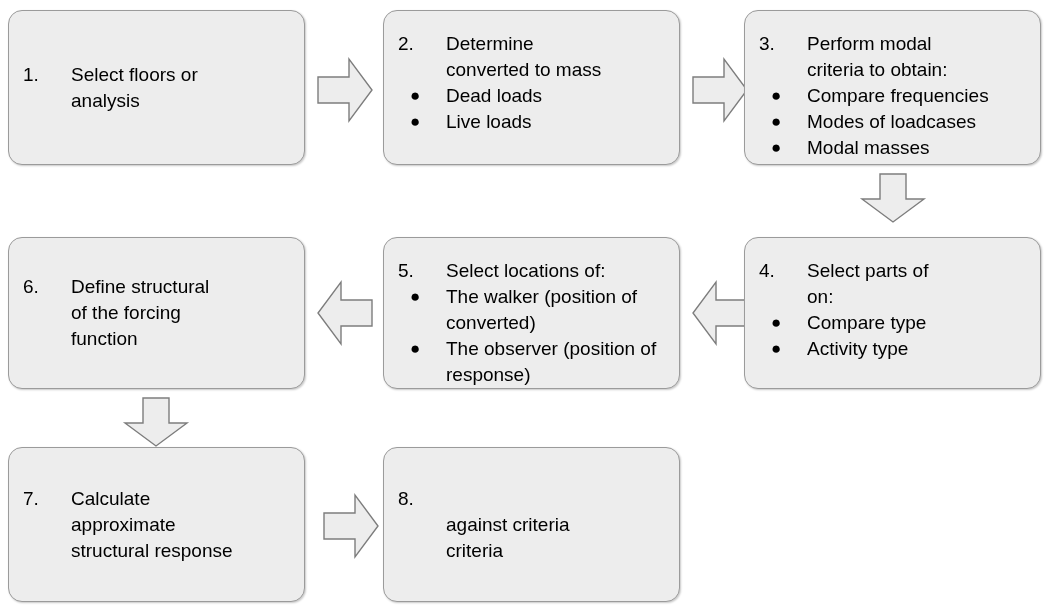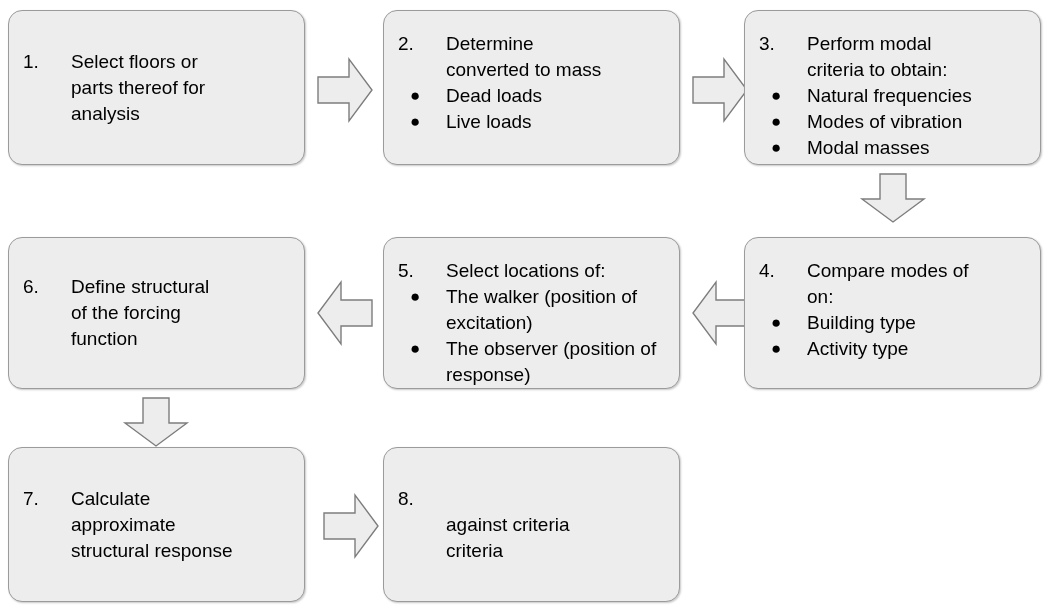--- a/index.html
+++ b/index.html
@@ -82,24 +82,20 @@
 
 <div id="canvas">
 
   <div class="pbox" style="left:8px; top:10px; width:297px; height:155px;">
     <div class="line">
       <span class="marker">1.</span>
       <span class="ltext">Select floors or</span>
     </div>
     <div class="line">
       <span class="marker"></span>
-      <span class="ltext">parts thereof for</span>
-    </div>
-    <div class="line">
-      <span class="marker"></span>
       <span class="ltext">analysis</span>
     </div>
   </div>
 
   <div class="arrow" style="left:316px; top:56px; width:58px; height:68px;">
     <svg width="58" height="68" viewBox="0 0 58 68">
       <polygon class="shape" points="2,21 33,21 33,3 56,34 33,65 33,47 2,47"></polygon>
     </svg>
   </div>
 
@@ -132,25 +128,25 @@
     <div class="line">
       <span class="marker">3.</span>
       <span class="ltext">Perform modal</span>
     </div>
     <div class="line">
       <span class="marker"></span>
       <span class="ltext">criteria to obtain:</span>
     </div>
     <div class="line">
       <span class="marker bullet">●</span>
-      <span class="ltext">Natural frequencies</span>
-    </div>
-    <div class="line">
-      <span class="marker bullet">●</span>
-      <span class="ltext">Modes of vibration</span>
+      <span class="ltext">Compare frequencies</span>
+    </div>
+    <div class="line">
+      <span class="marker bullet">●</span>
+      <span class="ltext">Modes of loadcases</span>
     </div>
     <div class="line">
       <span class="marker bullet">●</span>
       <span class="ltext">Modal masses</span>
     </div>
   </div>
 
   <div class="arrow" style="left:859px; top:172px; width:68px; height:52px;">
     <svg width="68" height="52" viewBox="0 0 68 52">
       <polygon class="shape" points="21,2 47,2 47,27 65,27 34,50 3,27 21,27"></polygon>
@@ -178,46 +174,46 @@
     </svg>
   </div>
 
   <div class="pbox top-align" style="left:383px; top:237px; width:297px; height:152px;">
     <div class="line">
       <span class="marker">5.</span>
       <span class="ltext">Select locations of:</span>
     </div>
     <div class="line">
       <span class="marker bullet">●</span>
-      <span class="ltext">The walker (position of excitation)</span>
+      <span class="ltext">The walker (position of converted)</span>
     </div>
     <div class="line">
       <span class="marker bullet">●</span>
       <span class="ltext">The observer (position of response)</span>
     </div>
   </div>
 
   <div class="arrow" style="left:691px; top:279px; width:58px; height:68px;">
     <svg width="58" height="68" viewBox="0 0 58 68">
       <polygon class="shape" points="56,21 25,21 25,3 2,34 25,65 25,47 56,47"></polygon>
     </svg>
   </div>
 
   <div class="pbox top-align" style="left:744px; top:237px; width:297px; height:152px;">
     <div class="line">
       <span class="marker">4.</span>
-      <span class="ltext">Compare modes of</span>
+      <span class="ltext">Select parts of</span>
     </div>
     <div class="line">
       <span class="marker"></span>
       <span class="ltext">on:</span>
     </div>
     <div class="line">
       <span class="marker bullet">●</span>
-      <span class="ltext">Building type</span>
+      <span class="ltext">Compare type</span>
     </div>
     <div class="line">
       <span class="marker bullet">●</span>
       <span class="ltext">Activity type</span>
     </div>
   </div>
 
   <div class="arrow" style="left:122px; top:396px; width:68px; height:52px;">
     <svg width="68" height="52" viewBox="0 0 68 52">
       <polygon class="shape" points="21,2 47,2 47,27 65,27 34,50 3,27 21,27"></polygon>

